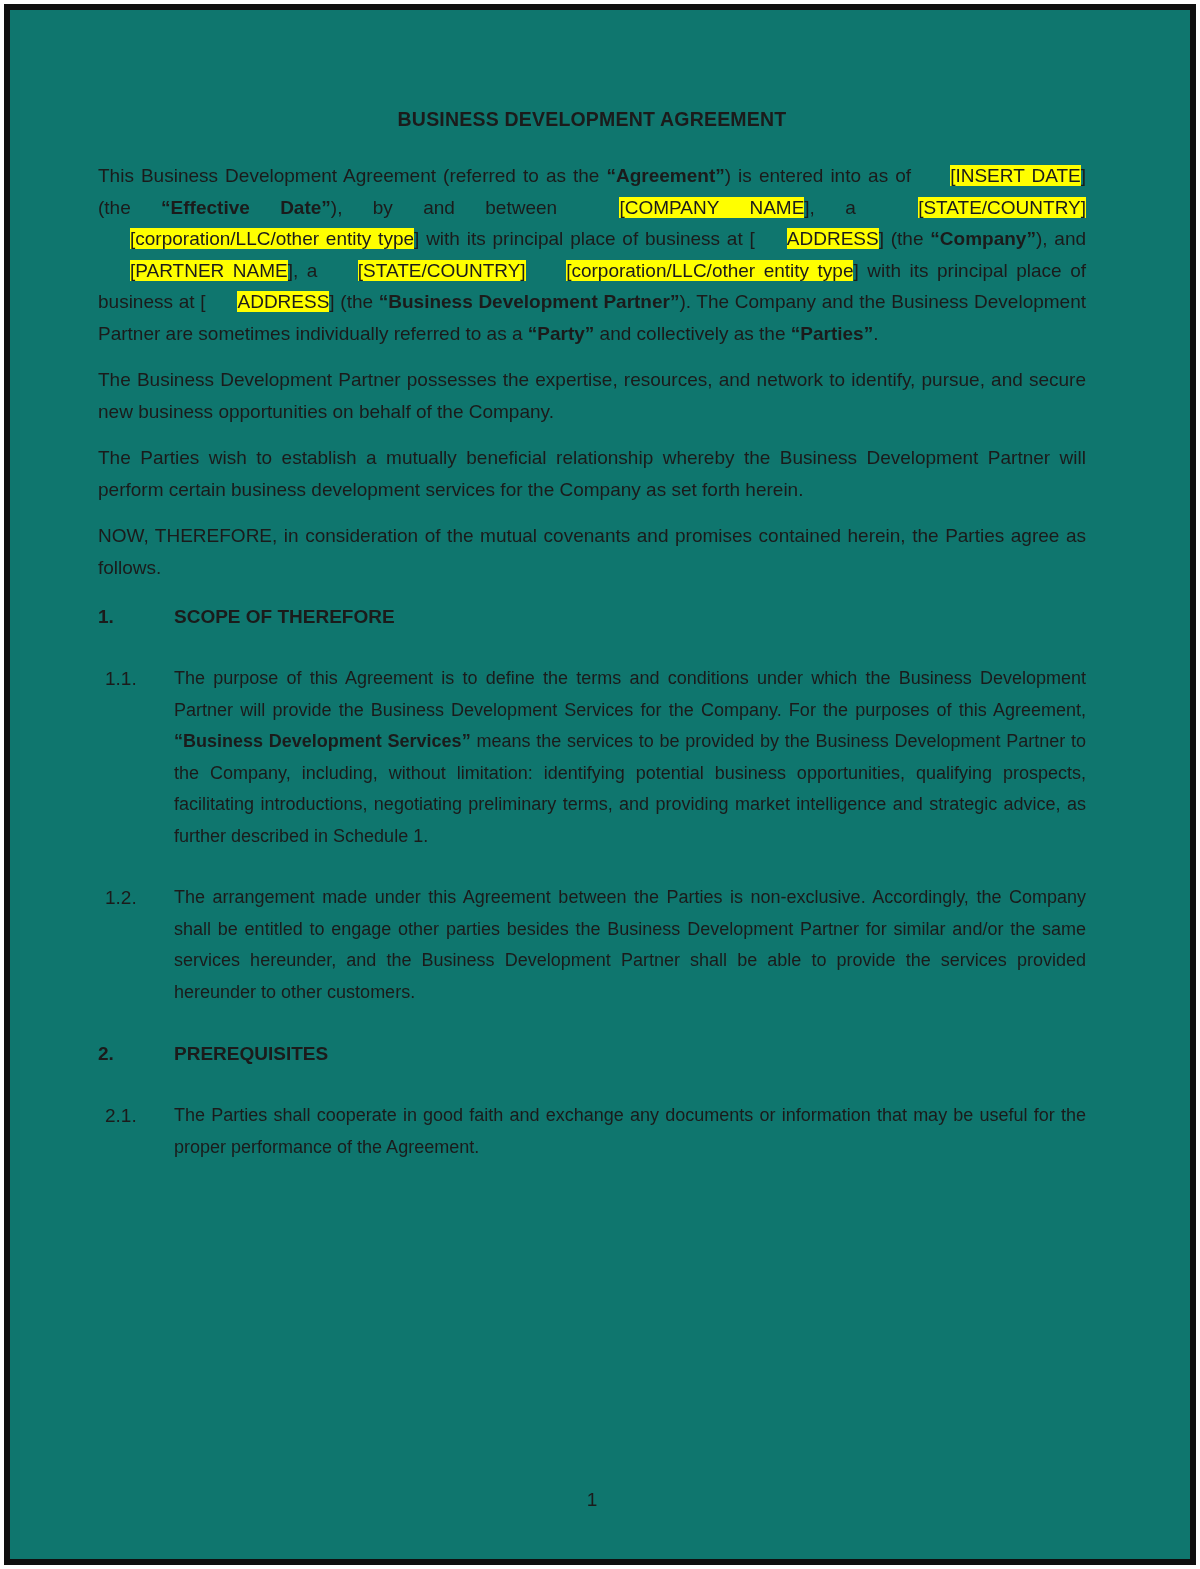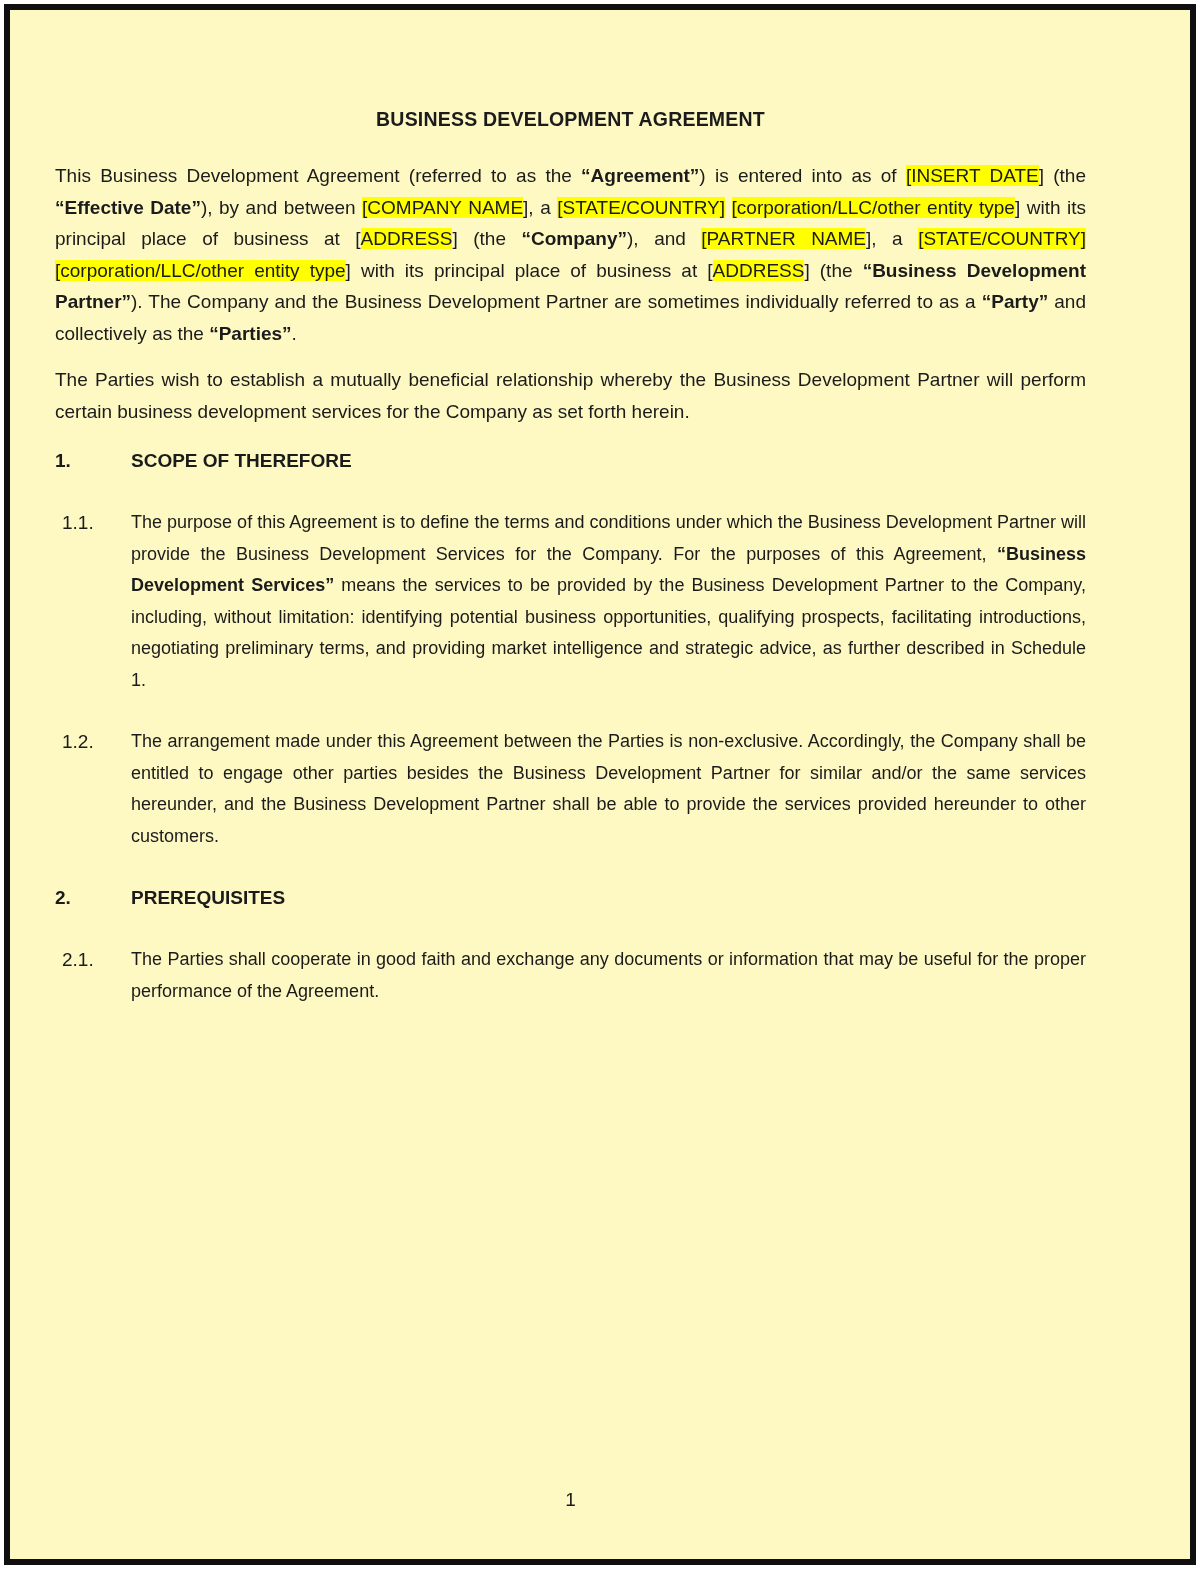--- a/index.html
+++ b/index.html
@@ -7,22 +7,22 @@
     width: 1200px; height: 1569px;
     background: #ffffff;
     font-family: "Liberation Sans", sans-serif;
     color: #1b1b1b;
     position: relative;
   }
   .page-frame {
     position: absolute; inset: 4px;
     border: 6px solid #0f0f0f;
     box-sizing: border-box;
-    background: #fef9c3;
-    padding: 94px 104px 44px 45px;
+    background: #0f766e;
+    padding: 94px 104px 44px 88px;
     display: flex; flex-direction: column;
     overflow: hidden;
   }
   .doc-title {
     text-align: center;
     font-weight: bold;
     font-size: 19.5px;
     line-height: 30px;
     margin: 0 0 26px 0;
     letter-spacing: 0.2px;
@@ -50,37 +50,39 @@
   .clause .num {
     position: absolute; left: 7px; top: 0;
     font-size: 19px; line-height: 31.5px;
   }
   .clause .body {
     font-size: 18px;
     line-height: 31.5px;
     text-align: justify;
   }
   .b { font-weight: bold; }
-  .hl { background: #ffff00; }
+  .hl { background: #ffff00; margin-left: 32px; }
   .footer {
     margin-top: auto;
     text-align: center;
     font-size: 19px;
     line-height: 30px;
   }
 </style>
 </head>
 <body>
 
 <div class="page-frame">
   <div class="doc-title">BUSINESS DEVELOPMENT AGREEMENT</div>
 
   <div id="doc-body">
       <div class="para"><span>This Business Development Agreement (referred to as the </span><span class="b">“Agreement”</span><span>) is entered into as of </span><span class="hl" style="background-color: rgb(255, 255, 0);">[INSERT DATE</span><span>] (the </span><span class="b">“Effective Date”</span><span>), by and between </span><span class="hl" style="background-color: rgb(255, 255, 0);">[COMPANY NAME</span><span>], a </span><span class="hl" style="background-color: rgb(255, 255, 0);">[STATE/COUNTRY]</span><span> </span><span class="hl" style="background-color: rgb(255, 255, 0);">[corporation/LLC/other entity type</span><span>] with its principal place of business at [</span><span class="hl" style="background-color: rgb(255, 255, 0);">ADDRESS</span><span>] (the </span><span class="b">“Company”</span><span>), and </span><span class="hl" style="background-color: rgb(255, 255, 0);">[PARTNER NAME</span><span>], a </span><span class="hl" style="background-color: rgb(255, 255, 0);">[STATE/COUNTRY]</span><span> </span><span class="hl" style="background-color: rgb(255, 255, 0);">[corporation/LLC/other entity type</span><span>] with its principal place of business at [</span><span class="hl" style="background-color: rgb(255, 255, 0);">ADDRESS</span><span>] (the </span><span class="b">“Business Development Partner”</span><span>). The Company and the Business Development Partner are sometimes individually referred to as a </span><span class="b">“Party”</span><span> and collectively as the </span><span class="b">“Parties”</span><span>.</span></div>
+      <div class="para"><span>The Business Development Partner possesses the expertise, resources, and network to identify, pursue, and secure new business opportunities on behalf of the Company.</span></div>
       <div class="para"><span>The Parties wish to establish a mutually beneficial relationship whereby the Business Development Partner will perform certain business development services for the Company as set forth herein.</span></div>
+      <div class="para"><span>NOW, THEREFORE, in consideration of the mutual covenants and promises contained herein, the Parties agree as follows.</span></div>
       <div class="heading"><span class="num">1.</span><span>SCOPE OF THEREFORE</span></div>
       <div class="clause">
         <span class="num">1.1.</span>
         <div class="body"><span>The purpose of this Agreement is to define the terms and conditions under which the Business Development Partner will provide the Business Development Services for the Company. For the purposes of this Agreement, </span><span class="b">“Business Development Services”</span><span> means the services to be provided by the Business Development Partner to the Company, including, without limitation: identifying potential business opportunities, qualifying prospects, facilitating introductions, negotiating preliminary terms, and providing market intelligence and strategic advice, as further described in Schedule 1.</span></div>
       </div>
       <div class="clause">
         <span class="num">1.2.</span>
         <div class="body"><span>The arrangement made under this Agreement between the Parties is non-exclusive. Accordingly, the Company shall be entitled to engage other parties besides the Business Development Partner for similar and/or the same services hereunder, and the Business Development Partner shall be able to provide the services provided hereunder to other customers.</span></div>
       </div>
       <div class="heading"><span class="num">2.</span><span>PREREQUISITES</span></div>

